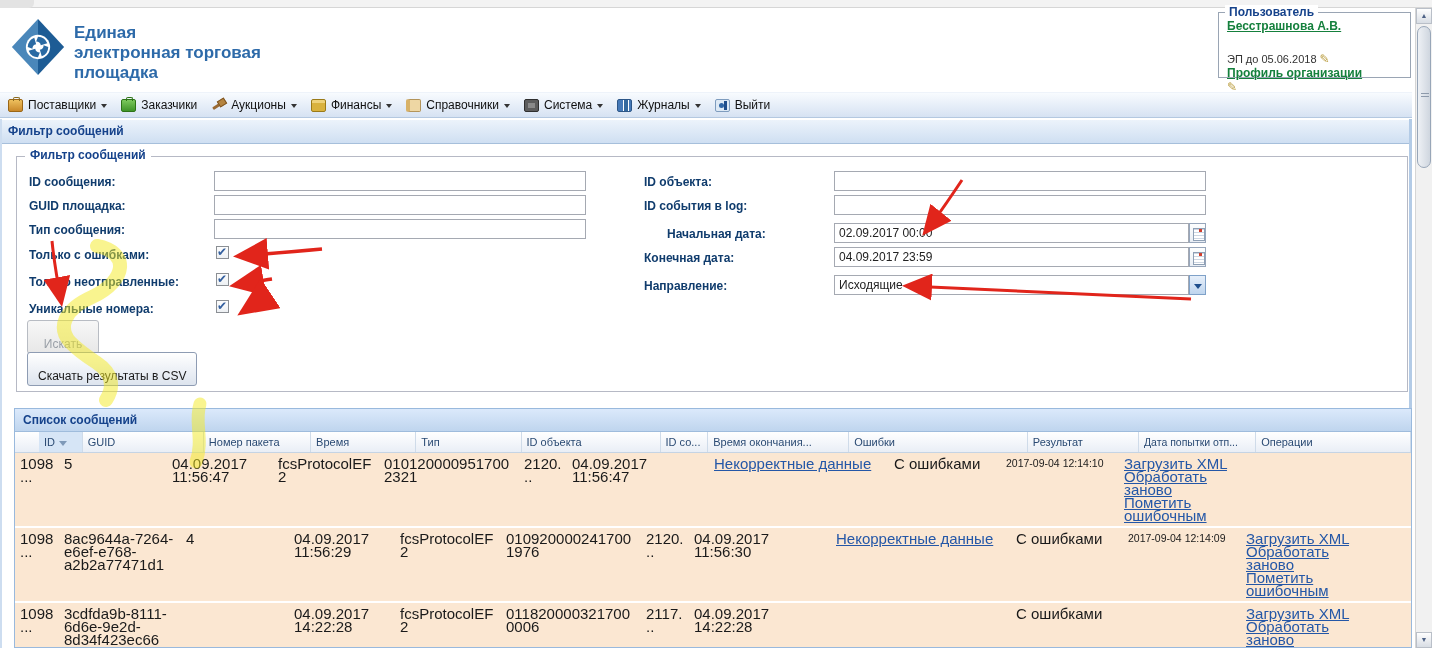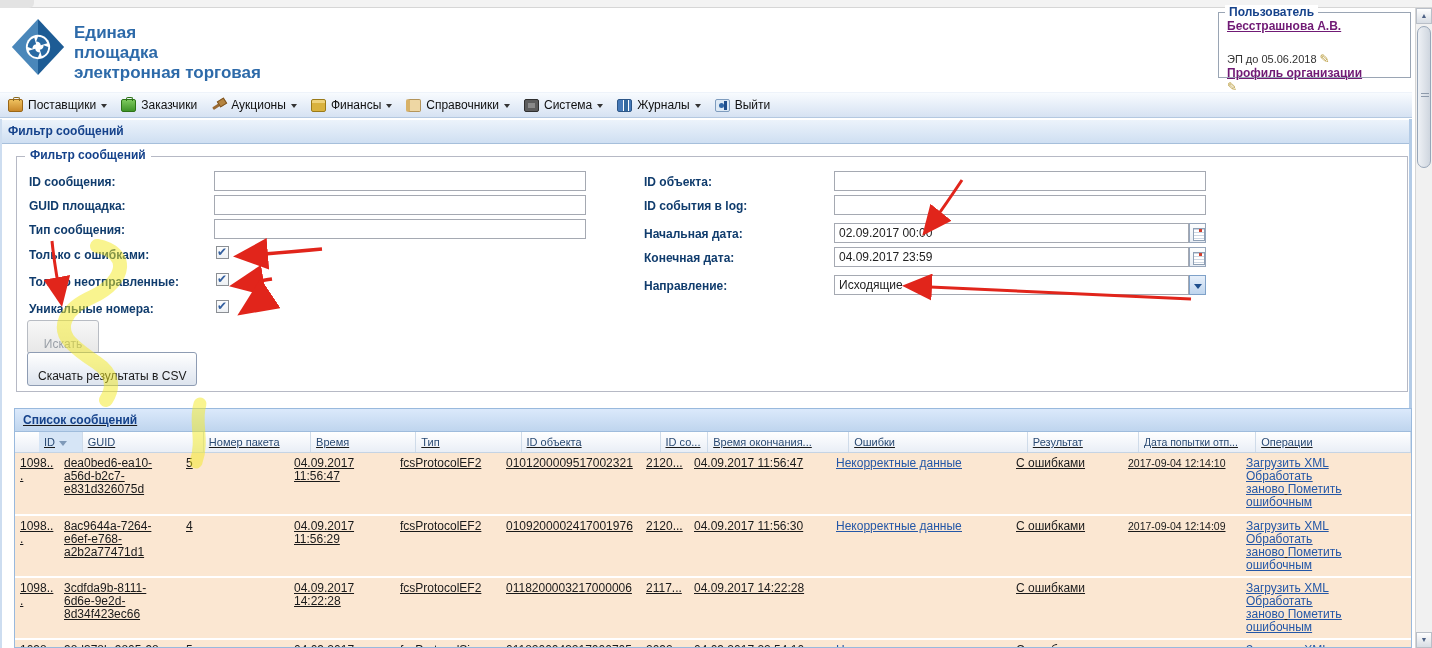--- a/index.html
+++ b/index.html
@@ -17,21 +17,21 @@
   .header { position:absolute; left:0; top:9px; width:1412px; height:83px; background:#fff; }
   .logo { position:absolute; left:10px; top:5px; width:360px; height:74px; cursor:pointer; }
   .logo svg { position:absolute; left:0; top:2px; }
   .logo-text { position:absolute; left:64px; top:9px; font-size:17px; font-weight:bold;
     color:#2d6aa9; line-height:20px; }
   
   .user-fs { position:absolute; left:1218px; top:3px; width:193px; height:66px;
     border:1px solid #9aa5b4; padding:6px 8px 2px 8px; }
   .user-fs .legend { position:absolute; top:-8px; left:6px; background:#fff; padding:0 4px;
     font-weight:bold; color:#15428b; font-size:12px; }
-  .user-link { display:inline-block; color:#701a75; font-weight:bold;
+  .user-link { display:inline-block; color:#15803d; font-weight:bold;
     text-decoration:underline; font-size:12px; line-height:14px; cursor:pointer; }
   .cert-line { font-size:11px; color:#333; line-height:14px;margin-top:19px; }
   .pen { display:inline-block; color:#b89a3a; font-size:12px; line-height:10px; cursor:pointer; }
   
   .menubar { position:absolute; left:0; top:92px; width:1412px; height:26px;
     background:linear-gradient(#f8fbfe,#d6e2f2); border-top:1px solid #eef3fa;
     border-bottom:1px solid #b4c8e0; display:flex; align-items:center;
     padding-left:8px; gap:14px; }
   .mi { display:flex; align-items:center; gap:5px; cursor:pointer; white-space:nowrap; }
   .mlabel { font-size:12px; color:#111; }
@@ -87,35 +87,35 @@
   .cal-btn::before { content:""; position:absolute; left:3px; top:4px; width:10px; height:11px;
     border:1px solid #8fa0b5; background:
       repeating-linear-gradient(#cdd6e2 0 1px, #fff 1px 3px); }
   .cal-btn::after { content:""; position:absolute; right:3px; top:5px; width:3px; height:3px; background:#d2402e; }
   .combo-trigger { position:absolute; width:17px; height:20px; border:1px solid #7fa1c8;
     background:linear-gradient(#e6effa,#bfd5ee); cursor:pointer; }
   .combo-trigger::after { content:""; position:absolute; left:4px; top:8px; width:0; height:0;
     border-left:4px solid transparent; border-right:4px solid transparent; border-top:5px solid #1f4e8c; }
   
   .grid { position:absolute; left:14px; top:408px; width:1398px; height:240px;
-    border:1px solid #99b9dd; overflow:hidden; background:#fff;text-decoration:underline; }
+    border:1px solid #99b9dd; overflow:hidden; background:#fff; }
   .grid-title { height:23px; background:linear-gradient(#dbe9fb,#bfd5ee);
     border-bottom:1px solid #9fbcdc; line-height:22px; padding-left:8px;
     font-weight:bold; color:#15428b; }
   .ghead { display:flex; height:21px; background:linear-gradient(#ffffff,#e9eef6);
     border-bottom:1px solid #c5d4e4;padding-left:24px; }
   .gh { font-size:11px; color:#2a4a73; padding:4px 5px 0 5px; border-right:1px solid #cfdbe9;
     white-space:nowrap; overflow:hidden; cursor:pointer; }
   .gh.sorted { background:#d6e5f6; }
   .sort-arrow { display:inline-block; width:0; height:0; margin-left:4px;
     border-left:4px solid transparent; border-right:4px solid transparent;
     border-top:5px solid #7e99b8; }
   .grow { display:flex; background:#fbe7d2; min-height:61px; cursor:pointer; }
   .grow + .grow { border-top:2px solid #fff; }
-  .c { font-size:12px; color:#1a1a1a; padding:4px 5px; line-height:13px;
+  .c { font-size:15px; color:#1a1a1a; padding:4px 5px; line-height:13px;
     overflow:hidden; overflow-wrap:break-word; }
   .w0{width:44px}.w1{width:122px}.w2{width:108px}.w3{width:106px}.w4{width:106px}
   .w5{width:140px}.w6{width:48px}.w7{width:142px}.w8{width:180px}.w9{width:112px}
   .w10{width:118px; white-space:nowrap; font-size:10.5px}
   .w11{width:156px}
   a.lnk { color:#2457a7; text-decoration:underline; cursor:pointer; }
   .ops { padding-right:48px; }
   .ops a { display:inline; }
   
   .scrollbar { position:absolute; right:0; top:8px; width:17px; height:640px;
@@ -147,22 +147,22 @@
       <circle cx="30" cy="32" r="13" fill="#ffffff"></circle>
       <g fill="#2a6aa3">
         <path d="M30,21 a11,11 0 0 1 10,7 l-7,2 a5,5 0 0 0 -5,-4 z"></path>
         <path d="M41,32 a11,11 0 0 1 -7,10 l-2,-7 a5,5 0 0 0 4,-5 z"></path>
         <path d="M30,43 a11,11 0 0 1 -10,-7 l7,-2 a5,5 0 0 0 5,4 z"></path>
         <path d="M19,32 a11,11 0 0 1 7,-10 l2,7 a5,5 0 0 0 -4,5 z"></path>
       </g>
     </svg>
     <div class="logo-text">
       <div>Единая</div>
+      <div>электронная торговая</div>
       <div>площадка</div>
-      <div>электронная торговая</div>
     </div>
   </div>
   <div class="user-fs">
     <span class="legend">Пользователь</span>
     <div><a class="user-link">Бесстрашнова А.В.</a></div>
     <div class="cert-line">
       <span>ЭП до 05.06.2018</span>
       <span class="pen">✎</span>
     </div>
     <div><a class="user-link">Профиль организации</a></div>
@@ -233,21 +233,21 @@
   <span class="chk" style="left:199px; top:143px"></span>
 
   <button class="btn disabled" style="left:10px; top:163px; width:72px">Искать</button>
   <button class="btn" style="left:10px; top:195px">Скачать результаты в CSV</button>
 
   <span class="flabel" style="left:627px; top:18px">ID объекта:</span>
   <input class="txt" style="left: 817px; top: 14px; width: 372px;">
   <span class="flabel" style="left:627px; top:42px">ID события в log:</span>
   <input class="txt" style="left: 817px; top: 38px; width: 372px;">
 
-  <span class="flabel" style="left:627px; top:70px">Начальная дата:</span>
+  <span class="flabel" style="left:650px; top:70px">Начальная дата:</span>
   <input class="txt" style="left: 817px; top: 66px; width: 355px;" value="02.09.2017 00:00">
   <span class="cal-btn" style="left:1172px; top:66px"></span>
 
   <span class="flabel" style="left:627px; top:94px">Конечная дата:</span>
   <input class="txt" style="left: 817px; top: 90px; width: 355px;" value="04.09.2017 23:59">
   <span class="cal-btn" style="left:1172px; top:90px"></span>
 
   <span class="flabel" style="left:627px; top:122px">Направление:</span>
   <input class="txt" style="left: 817px; top: 118px; width: 355px;" readonly="" value="Исходящие">
   <span class="combo-trigger" style="left:1172px; top:118px"></span>
@@ -265,21 +265,20 @@
     <div class="gh w6">ID со...</div>
     <div class="gh w7">Время окончания...</div>
     <div class="gh w8">Ошибки</div>
     <div class="gh w9">Результат</div>
     <div class="gh w10">Дата попытки отп...</div>
     <div class="gh w11">Операции</div>
   </div>
 
   <div class="grow">
     <div class="c w0">1098...</div>
-    <div class="c w1">dea0bed6-ea10-a56d-b2c7-e831d326075d</div>
     <div class="c w2">5</div>
     <div class="c w3">04.09.2017 11:56:47</div>
     <div class="c w4">fcsProtocolEF2</div>
     <div class="c w5">0101200009517002321</div>
     <div class="c w6">2120...</div>
     <div class="c w7">04.09.2017 11:56:47</div>
     <div class="c w8"><a class="lnk">Некорректные данные</a></div>
     <div class="c w9">С ошибками</div>
     <div class="c w10">2017-09-04 12:14:10</div>
     <div class="c w11 ops">

